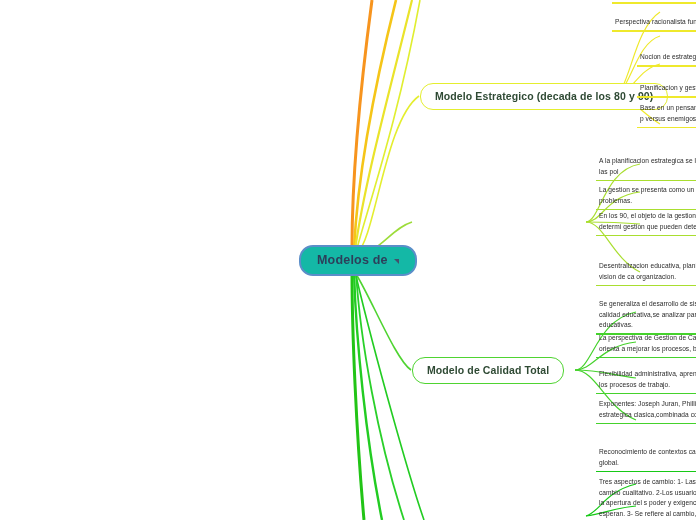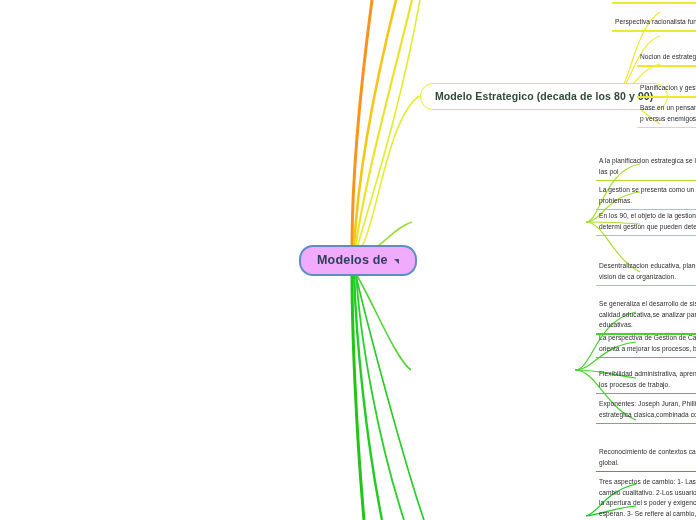--- a/index.html
+++ b/index.html
@@ -23,21 +23,21 @@
     position:absolute;
     box-sizing:border-box;
     white-space:nowrap;
   }
   
   .root{
     left:299px;top:245px;
     padding:6px 16px 7px 16px;
     border:2px solid #5b8ec9;
     border-radius:14px;
-    background:#f0abfc;
+    background:#14b8a6;
     color:#2d3f5a;
     font-size:12.5px;
     font-weight:bold;
     letter-spacing:.2px;
     display:flex;align-items:center;gap:6px;
   }
   .root .caret{
     display:inline-block;
     width:0;height:0;
     border-left:5px solid transparent;
@@ -129,20 +129,23 @@
   <div class="node root">
     <span>Modelos de</span>
     <span class="caret"></span>
   </div>
 
   <div class="node branch b1">
     <span>Modelo Estrategico (decada de los 80 y 90)</span>
   </div>
 
 
+  <div class="node branch b3">
+    <span>Modelo de Calidad Total</span>
+  </div>
 
   <div class="leafwrap g1" style="left:608px;top:-14px;width:194px;">
     <div class="leaf">planificacion y mapas escolares.</div>
     <div class="bar"></div>
   </div>
 
   <div class="leafwrap g1" style="left:608px;top:14px;width:194px;">
     <div class="leaf">Perspectiva racionalista fundamentada teorica.</div>
     <div class="bar"></div>
   </div>

